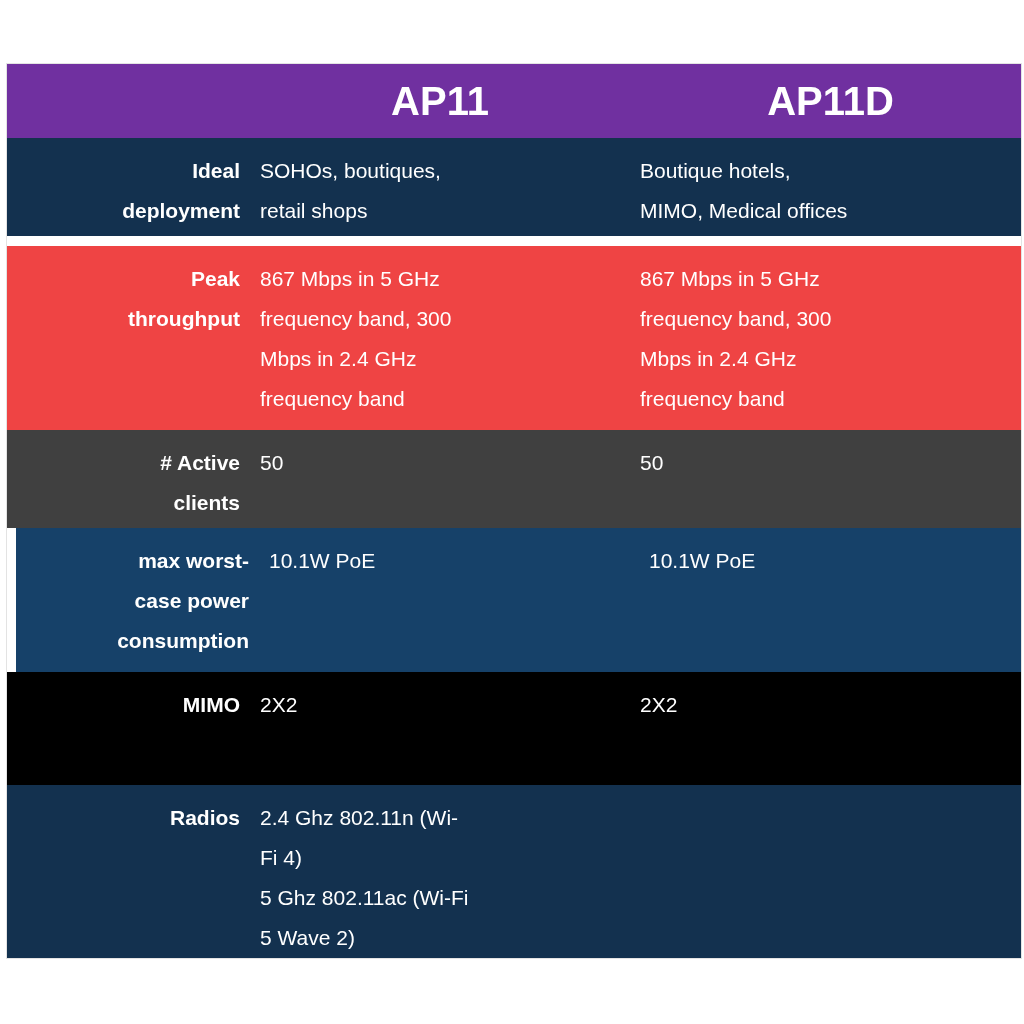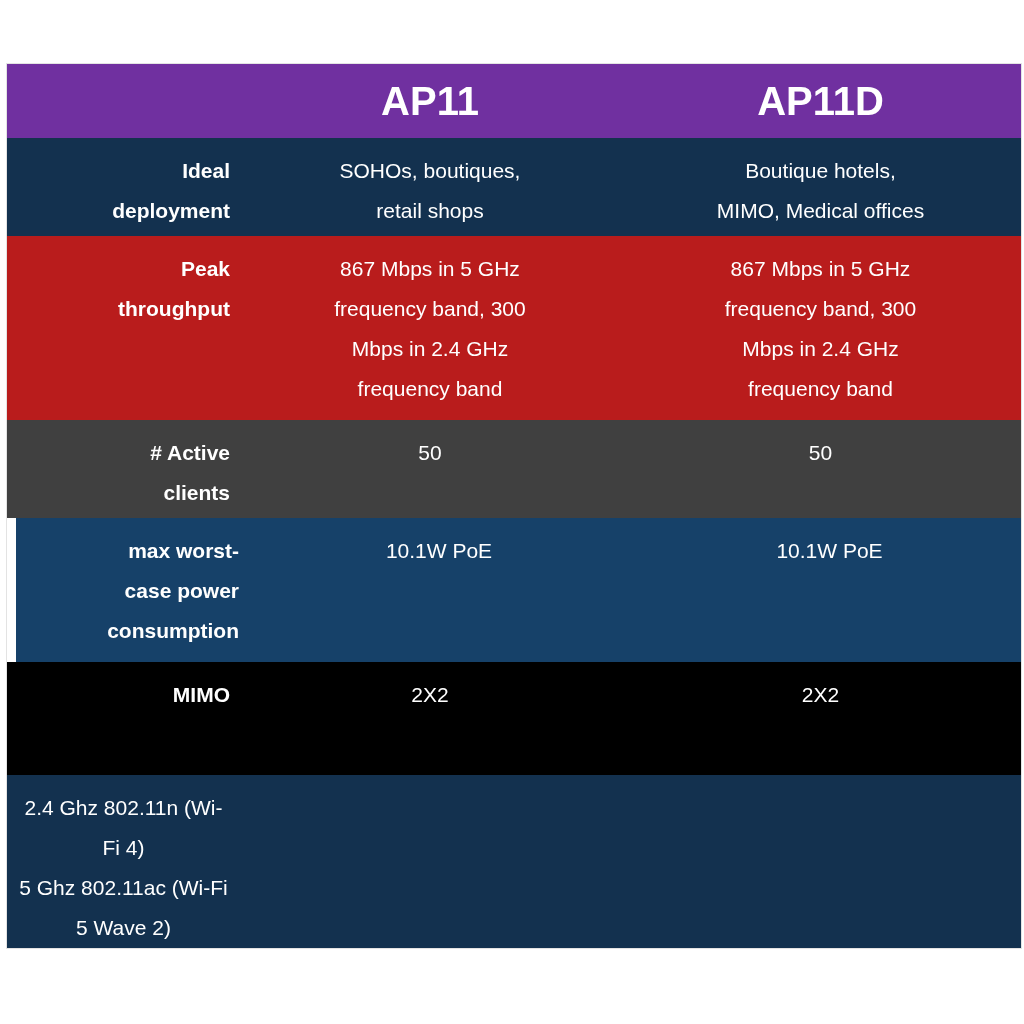--- a/index.html
+++ b/index.html
@@ -14,20 +14,21 @@
   .comparison-table {
     position: absolute;
     left: 7px;
     top: 64px;
     width: 1014px;
     box-shadow: 0 0 0 1px #e3e3e3;
   }
   .row {
     display: grid;
     grid-template-columns: 233px 380px 401px;
+    padding-left: 10px;
   }
   .header-row { height: 74px; }
   .h1 { height: 98px; }
   .h2 { height: 184px; }
   .h3 { height: 98px; }
   .h4 { height: 144px; }
   .h5 { height: 113px; }
   .h6 { height: 173px; }
   .cell {
     color: #ffffff;
@@ -45,21 +46,21 @@
     font-weight: bold;
     color: #ffffff;
     white-space: pre;
   }
   .label-cell {
     text-align: right;
     font-weight: bold;
     padding: 13px 10px 0 0;
   }
   .value-cell {
-    text-align: center;
+    text-align: left;
     padding: 13px 10px 0 10px;
   }
 </style>
 </head>
 <body>
 
 <div class="comparison-table">
 
   <div class="row header-row" style="background:#7030a0;">
     <div class="cell header-cell"></div>
@@ -69,21 +70,21 @@
 
   <div class="row h1" style="background:#13314f;">
     <div class="cell label-cell">Ideal
 deployment</div>
     <div class="cell value-cell">SOHOs, boutiques,
 retail shops</div>
     <div class="cell value-cell">Boutique hotels,
 MIMO, Medical offices</div>
   </div>
 
-  <div class="row h2" style="background:#b91c1c;">
+  <div class="row h2" style="background:#ef4444;margin-top:10px;">
     <div class="cell label-cell">Peak
 throughput</div>
     <div class="cell value-cell">867 Mbps in 5 GHz
 frequency band, 300
 Mbps in 2.4 GHz
 frequency band</div>
     <div class="cell value-cell">867 Mbps in 5 GHz
 frequency band, 300
 Mbps in 2.4 GHz
 frequency band</div>
@@ -104,19 +105,20 @@
     <div class="cell value-cell">10.1W PoE</div>
   </div>
 
   <div class="row h5" style="background:#000000;">
     <div class="cell label-cell">MIMO</div>
     <div class="cell value-cell">2X2</div>
     <div class="cell value-cell">2X2</div>
   </div>
 
   <div class="row h6" style="background:#13314f;">
+    <div class="cell label-cell">Radios</div>
     <div class="cell value-cell">2.4 Ghz 802.11n (Wi-
 Fi 4)
 5 Ghz 802.11ac (Wi-Fi
 5 Wave 2)</div>
   </div>
 
 </div>
 
 </body></html>

